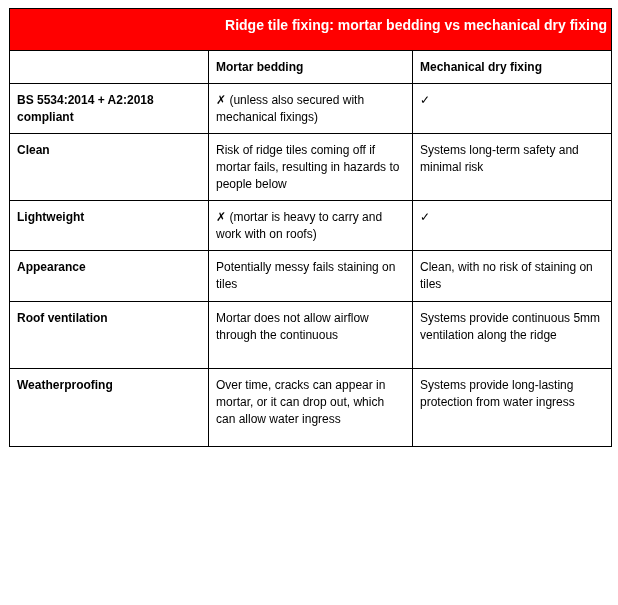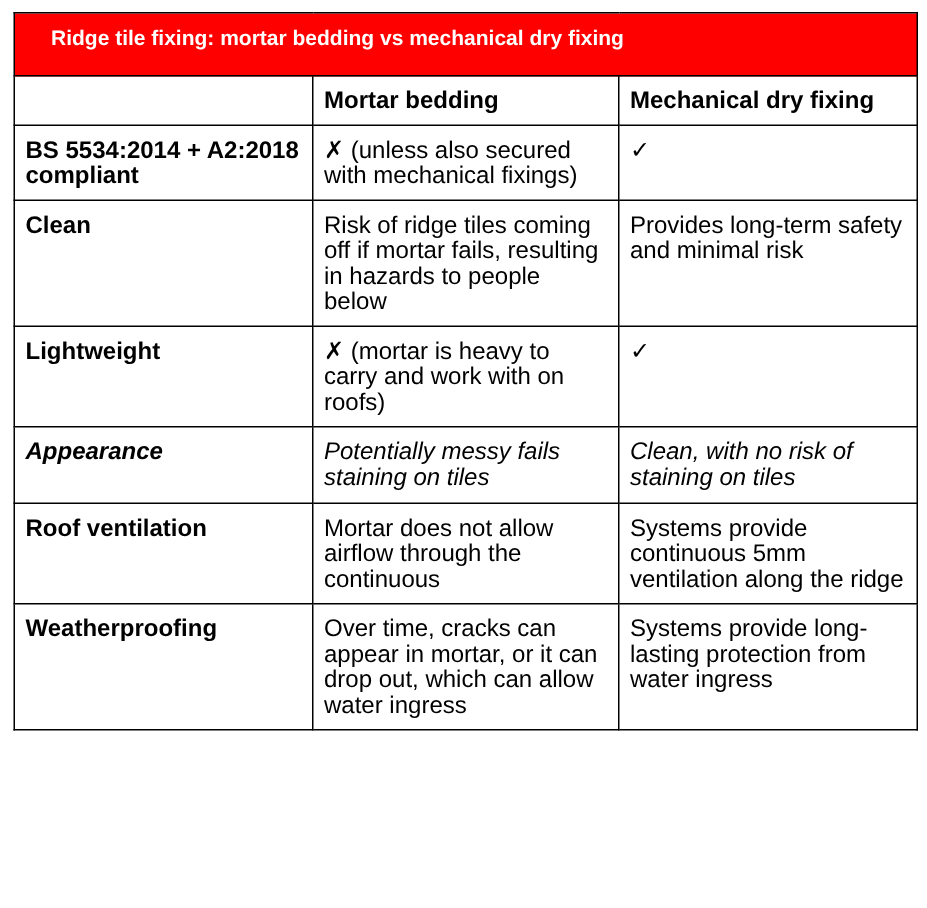--- a/index.html
+++ b/index.html
@@ -1,19 +1,19 @@
 <!DOCTYPE html>
 <html><head>
 <meta charset="utf-8">
 <style>
   html, body { margin:0; padding:0; background:#fff; }
   body { width:618px; height:605px; position:relative; font-family:"Liberation Sans", sans-serif; color:#000; }
   table { position:absolute; left:9px; top:8px; width:602px; border-collapse:collapse; table-layout:fixed; }
-  td, th { border:1px solid #000; vertical-align:top; font-size:16px; line-height:17px; padding:8px 7px 7px 7px; text-align:left; }
-  .title { background:#ff0000; color:#fff; font-weight:bold; text-align:left; height:26px; padding:8px 24px 7px; font-size:14px; }
+  td, th { border:1px solid #000; vertical-align:top; font-size:12px; line-height:17px; padding:8px 7px 7px 7px; text-align:left; }
+  .title { background:#ff0000; color:#fff; font-weight:bold; text-align:right; height:26px; padding:8px 4px 7px; font-size:14px; }
   th.col { font-weight:bold; height:16px; }
   td.label { font-weight:bold; }
   col.c1 { width:199px; } col.c2 { width:204px; } col.c3 { width:199px; }
 </style>
 </head>
 <body>
 
 <table>
   <colgroup>
       <col class="c1">
@@ -32,28 +32,28 @@
   </thead>
   <tbody id="tbody">
       <tr style="height: 50px;">
         <td class="label">BS 5534:2014 + A2:2018 compliant</td>
         <td>✗ (unless also secured with mechanical fixings)</td>
         <td>✓</td>
       </tr>
       <tr style="height: 67px;">
         <td class="label">Clean</td>
         <td>Risk of ridge tiles coming off if mortar fails, resulting in hazards to people below</td>
-        <td>Provides long-term safety and minimal risk</td>
+        <td>Systems long-term safety and minimal risk</td>
       </tr>
       <tr style="height: 50px;">
         <td class="label">Lightweight</td>
         <td>✗ (mortar is heavy to carry and work with on roofs)</td>
         <td>✓</td>
       </tr>
-      <tr style="height: 51px; font-style: italic;">
+      <tr style="height: 51px;">
         <td class="label">Appearance</td>
         <td>Potentially messy fails staining on tiles</td>
         <td>Clean, with no risk of staining on tiles</td>
       </tr>
       <tr style="height: 67px;">
         <td class="label">Roof ventilation</td>
         <td>Mortar does not allow airflow through the continuous</td>
         <td>Systems provide continuous 5mm ventilation along the ridge</td>
       </tr>
       <tr style="height: 78px;">

